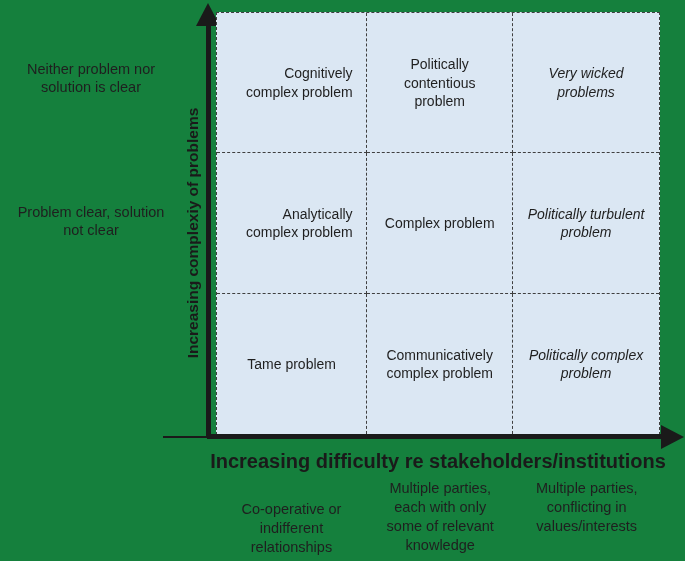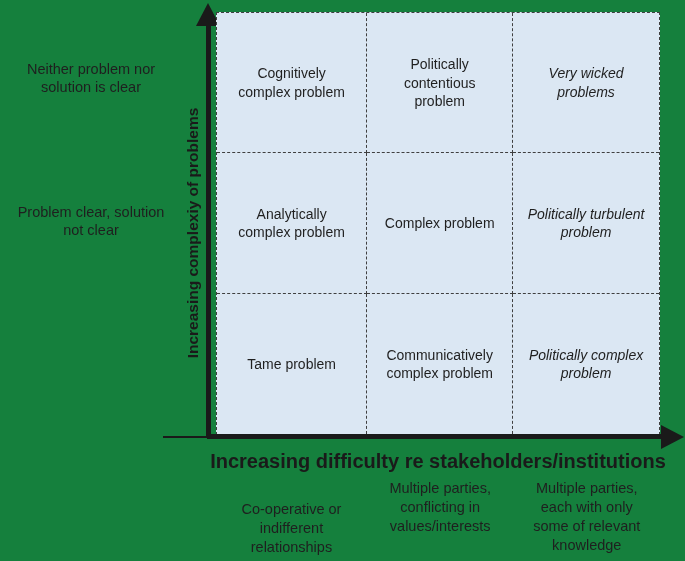--- a/index.html
+++ b/index.html
@@ -61,21 +61,21 @@
   }
   .cell {
     display: flex; align-items: center; justify-content: center;
     text-align: center; font-size: 14px; line-height: 1.3;
     border-right: 1.5px dashed var(--grid-border);
     border-bottom: 1.5px dashed var(--grid-border);
     color: var(--text);
   }
   .cell:nth-child(3n) { border-right: none; }
   .cell:nth-child(n+7) { border-bottom: none; }
-  .cell .w1 { max-width: 122px; }
+  .cell .w1 { max-width: 122px; text-align: right; }
   .cell .w2 { max-width: 118px; }
   .cell .w3 { max-width: 132px; font-style: italic; }
 
   
   .x-axis-thin {
     position: absolute; left: 163px; top: 436px;
     width: 48px; height: 2px; background: var(--axis);
   }
   .x-axis-line {
     position: absolute; left: 207px; top: 434px;
@@ -156,20 +156,20 @@
   <div class="x-axis-thin"></div>
   <div class="x-axis-line"></div>
   <div class="x-arrow"></div>
   <div class="x-label">Increasing difficulty re stakeholders/institutions</div>
 
   <div class="bottom-row">
     <div class="bottom-label">
       <span>Co-operative or indifferent relationships</span>
     </div>
     <div class="bottom-label">
-      <span>Multiple parties, conflicting in values/interests</span>
+      <span>Multiple parties, each with only some of relevant knowledge</span>
     </div>
     <div class="bottom-label">
-      <span>Multiple parties, each with only some of relevant knowledge</span>
+      <span>Multiple parties, conflicting in values/interests</span>
     </div>
   </div>
 
 </div>
 
 </body></html>

